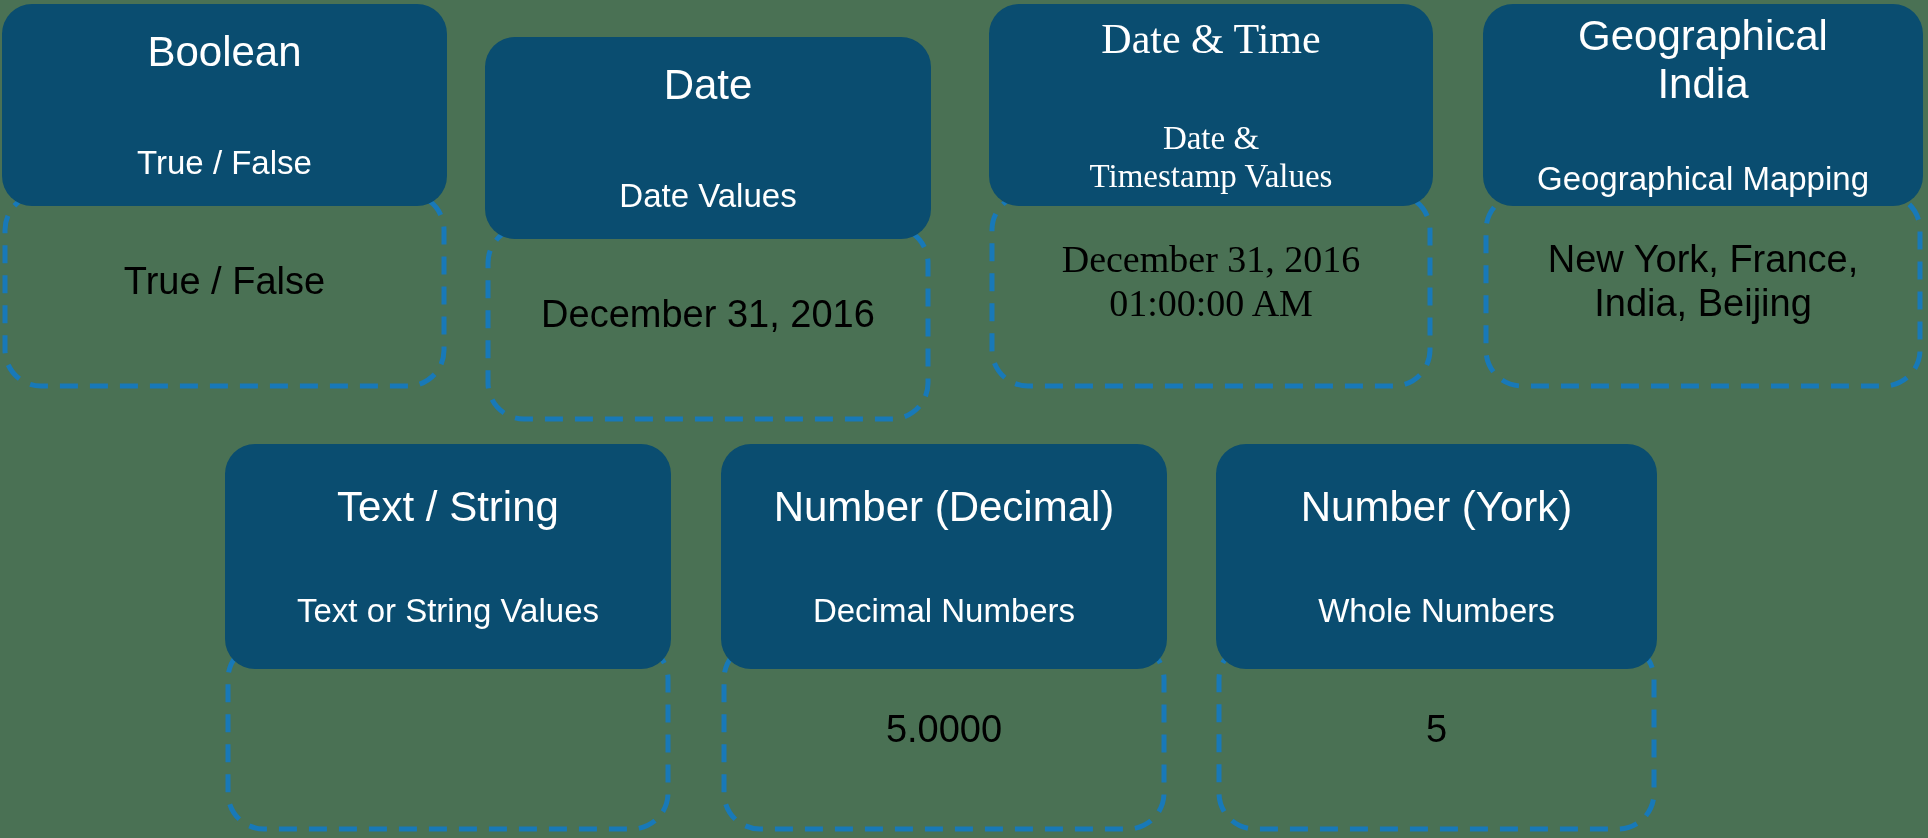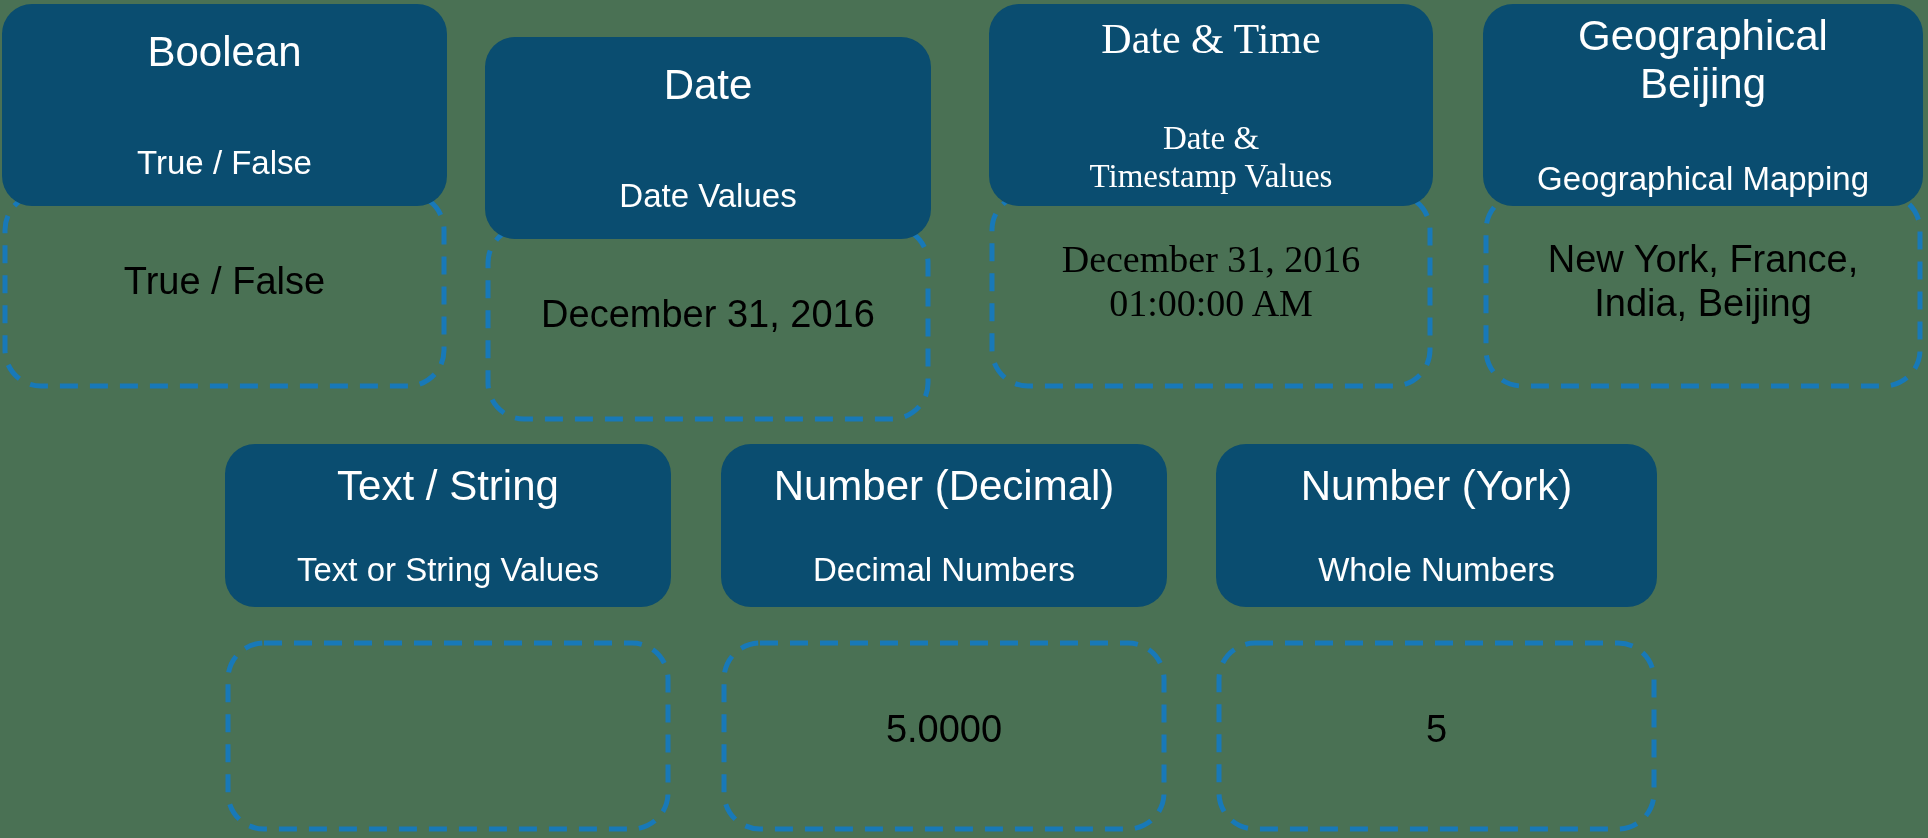--- a/index.html
+++ b/index.html
@@ -50,21 +50,21 @@
     background:var(--header-fill);
     border-radius:30px;
     display:flex;
     flex-direction:column;
     justify-content:space-evenly;
     align-items:center;
     text-align:center;
     color:var(--header-text);
   }
   .r1 .hdr{height:202px;gap:44px;}
-  .r2 .hdr{height:163px;gap:22px;}
+  .r2 .hdr{height:225px;gap:22px;}
 
   .title{
     font-size:42px;
     line-height:48px;
     white-space:pre-line;
   }
   .subtitle{
     font-size:33px;
     line-height:38px;
     white-space:pre-line;
@@ -125,21 +125,21 @@
     <div class="example">December 31, 2016
 01:00:00 AM</div>
   </section>
 
   <section class="card r1 c4">
     <svg class="dashbox" width="440" height="198">
         <rect class="dashrect" x="3" y="3" width="434" height="192" rx="36" ry="36"></rect>
       </svg>
     <header class="hdr">
       <div class="title">Geographical
-Beijing</div>
+India</div>
       <div class="subtitle">Geographical Mapping</div>
     </header>
     <div class="example">New York, France,
 India, Beijing</div>
   </section>
 
   <section class="card r2 c5">
     <svg class="dashbox" width="446" height="192">
         <rect class="dashrect" x="3" y="3" width="440" height="186" rx="36" ry="36"></rect>
       </svg>

